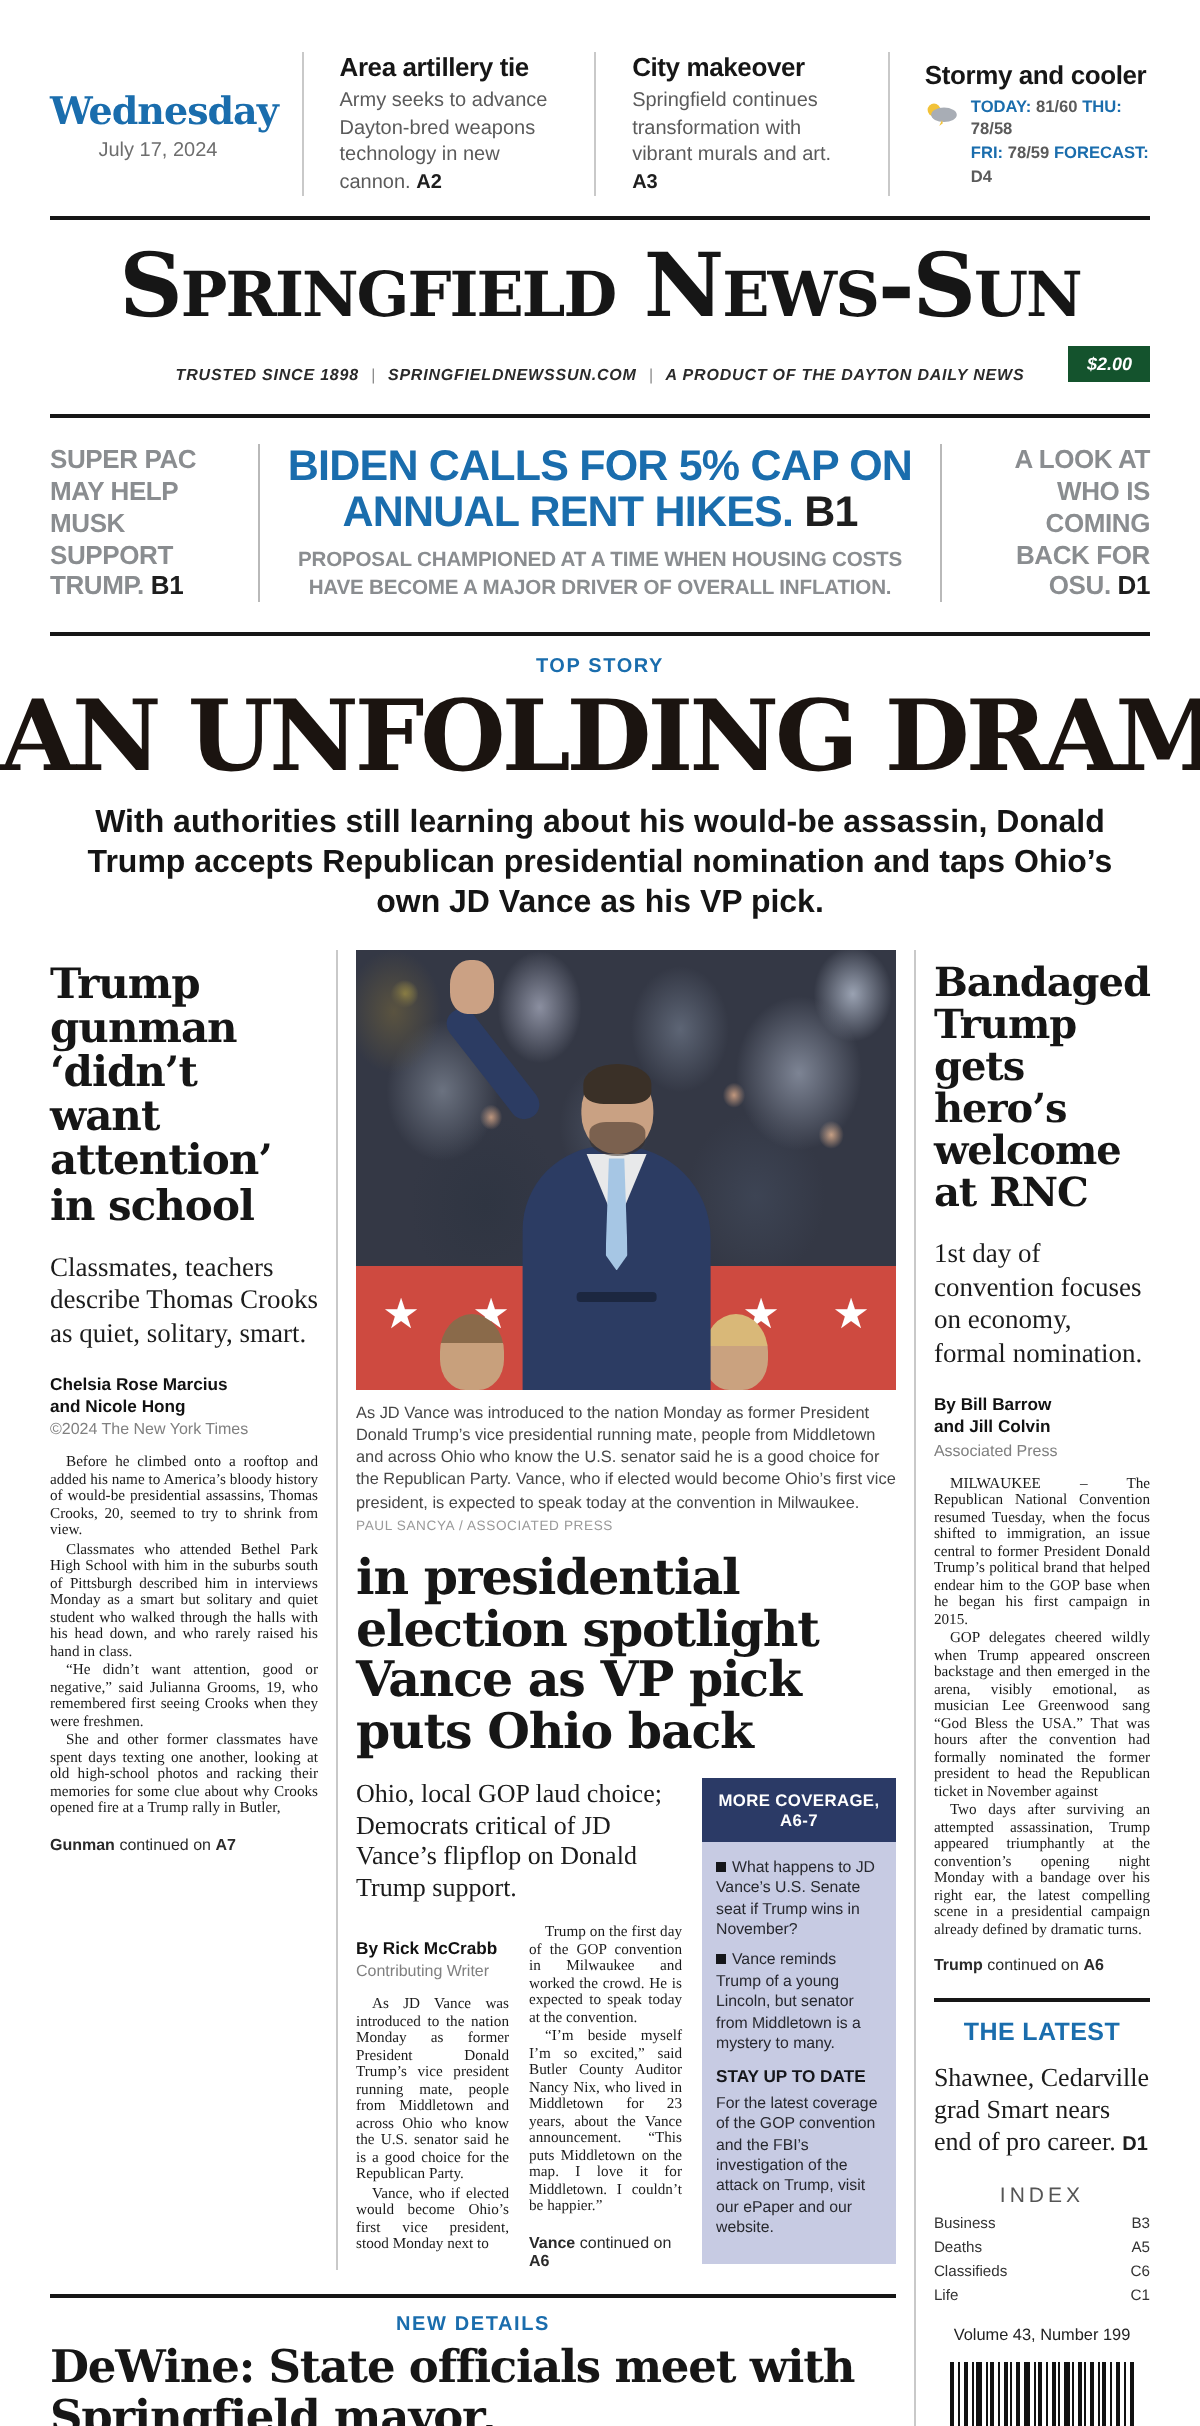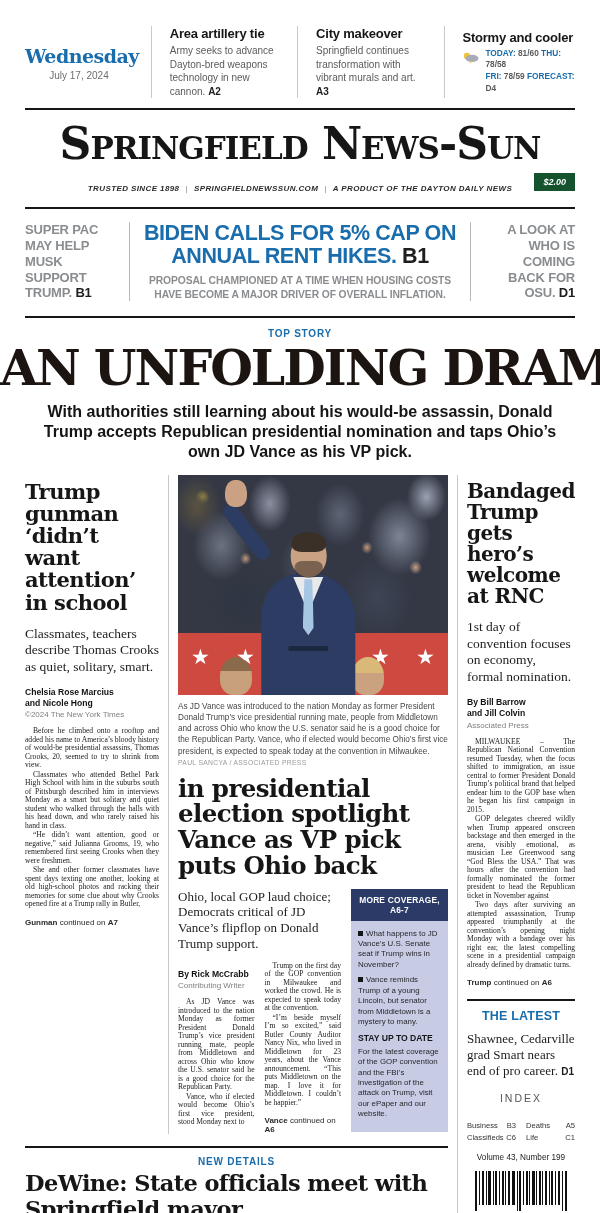--- a/index.html
+++ b/index.html
@@ -133,21 +133,21 @@
 
   
   .hrule { height:2px; background:#161616; margin:12px 0 8px; }
   .ndhead { font-family:"DejaVu Serif",serif; font-weight:700; font-size:22.5px; line-height:1.12; letter-spacing:-0.6px; margin:4px 0 10px; color:#161616; }
 
   
   .tlkicker { color:#1a6dad; font-weight:800; font-size:12.5px; letter-spacing:0.2px; text-align:center; margin-bottom:8px; }
   .tlstory { font-family:"Liberation Serif",serif; font-size:13px; line-height:1.22; color:#1c1c1c; }
   .tlstory .pgref { font-family:"Liberation Sans",sans-serif; font-size:10px; }
   .indexhead { font-size:10.5px; letter-spacing:2px; color:#555; text-align:center; margin-top:13px; }
-  .indexgrid { display:grid; grid-template-columns:1fr 1fr; gap:3px 10px; font-size:7.6px; color:#333; margin-top:17px; }
+  .indexgrid { display:grid; grid-template-columns:1fr; gap:3px 10px; font-size:7.6px; color:#333; margin-top:3px; }
   .irow { display:flex; justify-content:space-between; }
   .volume { font-size:8.2px; text-align:center; margin-top:11px; color:#222; }
   .barcode { width:94px; margin:9px auto 0; text-align:center; }
   .bdigits { font-size:6.5px; letter-spacing:2px; color:#111; margin-top:1px; }
 </style>
 </head>
 <body>
 
 <div class="topbar">
   <div class="datecell">

